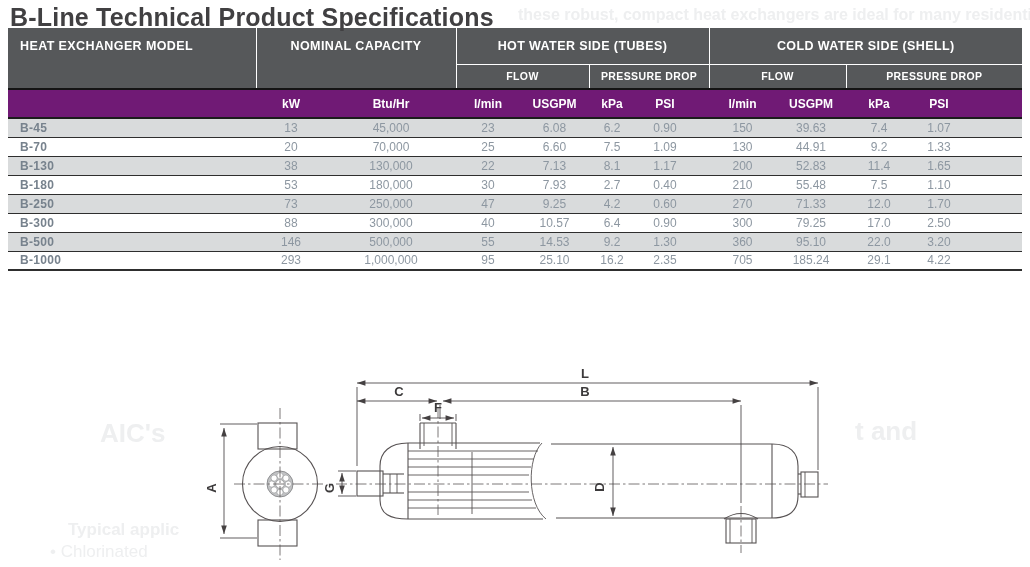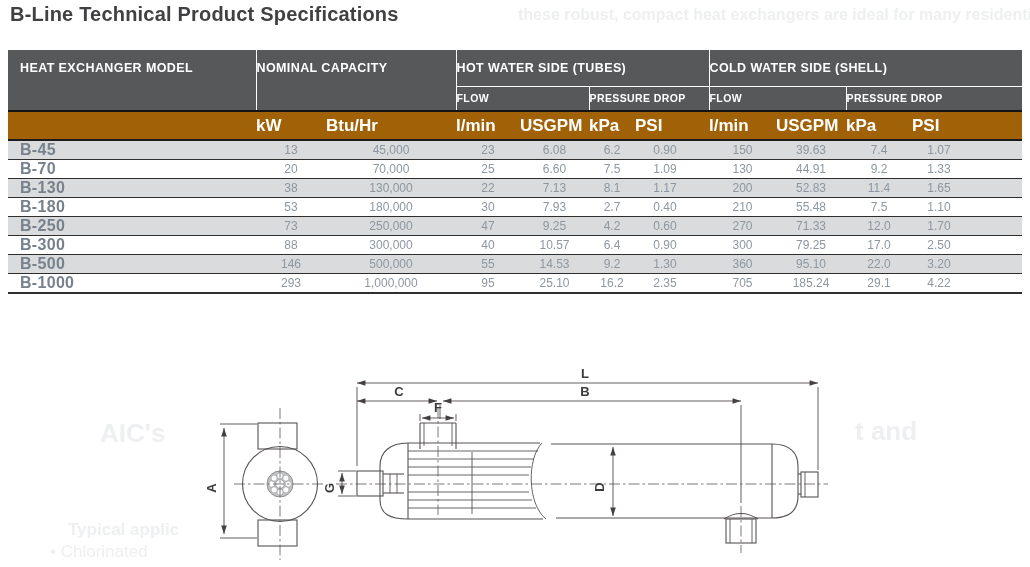--- a/index.html
+++ b/index.html
@@ -10,42 +10,42 @@
   
   .wm { position:absolute; color:#eeeff0; z-index:0; white-space:nowrap; }
   .wm-top1 { left:518px; top:6px;  font-size:16px; font-weight:600; }
   .wm-top2 { left:518px; top:27px; font-size:16px; font-weight:600; }
   .wm-aic  { left:100px; top:418px; font-size:26px; font-weight:700; }
   .wm-tand { left:855px; top:416px; font-size:26px; font-weight:600; }
   .wm-typ  { left:68px;  top:520px; font-size:17px; font-weight:700; }
   .wm-chl  { left:50px;  top:542px; font-size:17px; font-weight:400; }
 
   .title { position:absolute; left:10px; top:3px; z-index:3;
-    font-size:20px; font-weight:600; color:#414042; letter-spacing:.2px; }
-
-  table.spec { position:absolute; left:8px; top:50px; width:1014px; z-index:2;
+    font-size:25px; font-weight:600; color:#414042; letter-spacing:.2px; }
+
+  table.spec { position:absolute; left:8px; top:28px; width:1014px; z-index:2;
     border-collapse:collapse; table-layout:fixed; background:#fff; }
   table.spec th, table.spec td { overflow:hidden; white-space:nowrap; }
 
-  thead th { background:#56585A; color:#ffffff; font-weight:700; text-align:left; }
+  thead th { background:#56585A; color:#ffffff; font-weight:700; text-align:center; }
   th.h1 { height:36px; font-size:12.5px; letter-spacing:.4px; }
   th.rowspan2 { vertical-align:top; padding-top:11px; font-size:12.5px; letter-spacing:.4px; }
   th.model-h { text-align:left; padding-left:12px; }
   th.h2 { height:25px; font-size:10.5px; letter-spacing:.4px;margin-left:33px; }
   th.wsep { border-left:1px solid rgba(255,255,255,.75); }
   th.wbot { border-bottom:1px solid rgba(255,255,255,.7); }
 
-  tr.units th { background:#a16207; color:#fff; height:29px; font-size:17px;
+  tr.units th { background:#701a75; color:#fff; height:29px; font-size:12px;
     font-weight:700; border-top:2px solid #141414; border-bottom:2px solid #1c1c1c; }
 
   tbody td { height:19px; font-size:12px; color:#8D97A1; text-align:center;
     border-bottom:1px solid #2e2e2e; }
   tbody tr:nth-child(odd) td { background:#D9DBDC; }
   tbody td.model { text-align:left; padding-left:12px; font-weight:700;
-    color:#77828D; font-size:16px; letter-spacing:.3px; }
+    color:#77828D; font-size:12px; letter-spacing:.3px; }
   td.lastcol, th.lastcol { padding-right:56px; }
   td.psiH, th.psiH { padding-right:14px; }
   tbody tr:last-child td { border-bottom:2px solid #2e2e2e; }
 
   .note { position:absolute; left:10px; top:301px; z-index:2; font-size:11.5px;
     font-weight:600; color:#3E3E3E; letter-spacing:.1px; }
 
   svg.diagram { position:absolute; left:0; top:0; z-index:1; }
   .ln   { stroke:#575253; stroke-width:1.1; fill:none; }
   .thin { stroke:#575253; stroke-width:0.9; fill:none; }

